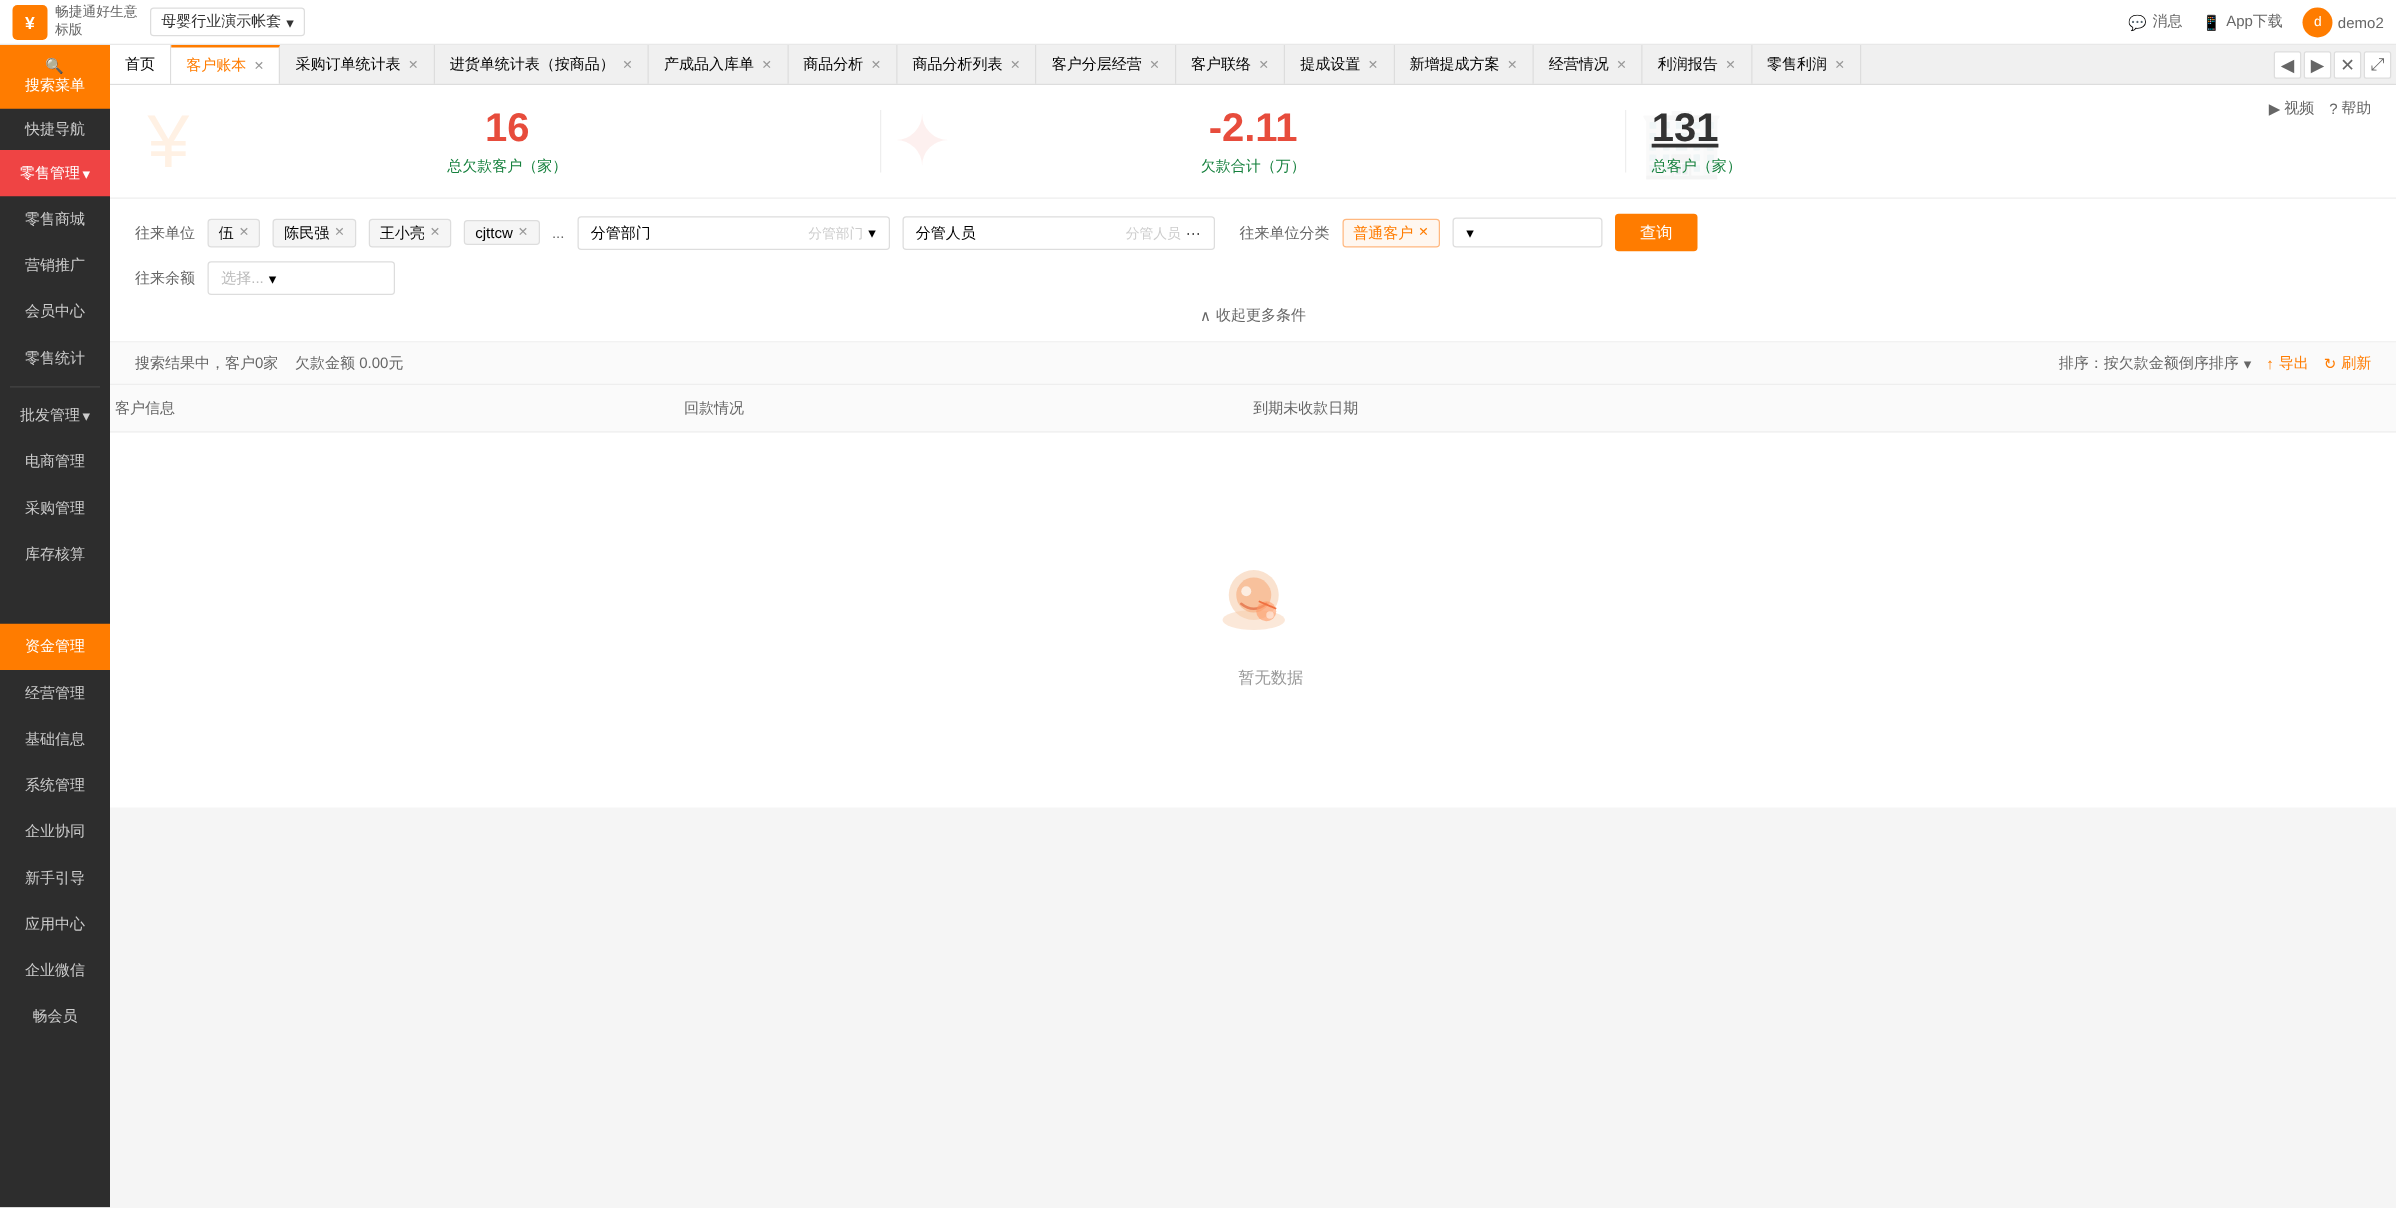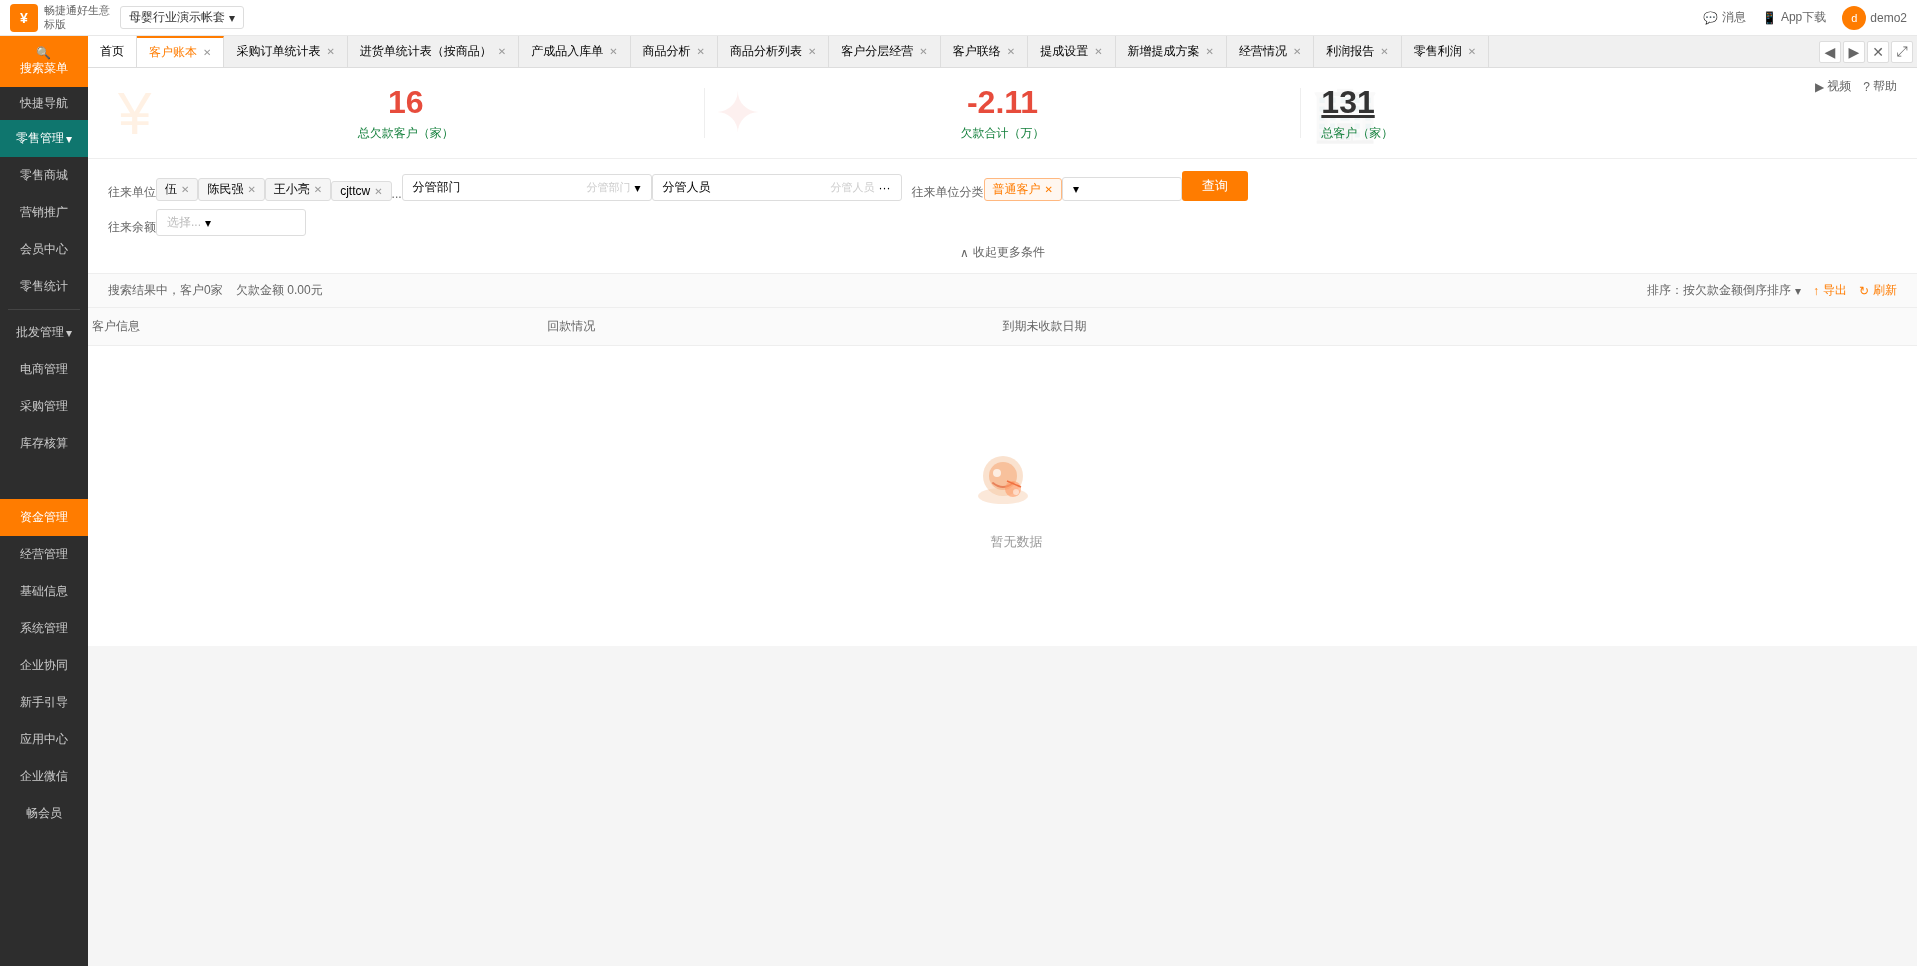--- a/index.html
+++ b/index.html
@@ -16,21 +16,21 @@
     .avatar { width: 24px; height: 24px; border-radius: 50%; background: #ff7c00; display: flex; align-items: center; justify-content: center; color: white; font-size: 11px; }
 
     
     .main-layout { display: flex; flex: 1; overflow: hidden; }
 
     
     .sidebar { width: 88px; background: #2d2d2d; display: flex; flex-direction: column; flex-shrink: 0; overflow-y: auto; }
     .sidebar-search { background: #ff7c00; padding: 10px 0; text-align: center; color: white; font-size: 12px; cursor: pointer; }
     .sidebar-nav { padding: 8px 0; text-align: center; color: #ccc; font-size: 12px; cursor: pointer; }
     .sidebar-item { padding: 10px 0; text-align: center; color: #ccc; font-size: 12px; cursor: pointer; position: relative; }
-    .sidebar-item.active { background: #0f766e; color: white; }
+    .sidebar-item.active { background: #ef4444; color: white; }
     .sidebar-divider { height: 1px; background: #444; margin: 4px 8px; }
     .sidebar-item-with-arrow { display: flex; align-items: center; justify-content: center; gap: 2px; }
 
     
     .tab-bar { background: #f0f0f0; height: 32px; display: flex; align-items: center; border-bottom: 1px solid #ddd; flex-shrink: 0; overflow: hidden; }
     .tab-item { display: flex; align-items: center; gap: 4px; padding: 0 12px; height: 32px; font-size: 12px; cursor: pointer; border-right: 1px solid #ddd; white-space: nowrap; flex-shrink: 0; }
     .tab-item.active { background: #fff; color: #ff7c00; border-top: 2px solid #ff7c00; }
     .tab-item.home { background: #fff; font-size: 12px; }
     .tab-close { color: #999; font-size: 10px; margin-left: 2px; }
     .tab-bar-actions { margin-left: auto; display: flex; align-items: center; gap: 2px; padding: 0 4px; flex-shrink: 0; }
@@ -44,21 +44,21 @@
     .stat-divider { width: 1px; background: #eee; height: 50px; }
     .stat-number { font-size: 32px; font-weight: bold; }
     .stat-number.red { color: #e74c3c; }
     .stat-number.dark { color: #333; text-decoration: underline; }
     .stat-label { font-size: 12px; color: #15803d; margin-top: 4px; }
     .stats-right-actions { position: absolute; right: 20px; top: 10px; display: flex; gap: 12px; font-size: 12px; color: #666; }
     .stats-right-actions span { cursor: pointer; display: flex; align-items: center; gap: 3px; }
 
     
     .filter-area { background: #fff; padding: 12px 20px; border-bottom: 1px solid #eee; }
-    .filter-row { display: flex; align-items: flex-end; margin-bottom: 8px; flex-wrap: wrap; }
+    .filter-row { display: flex; align-items: center; gap: 10px; margin-bottom: 8px; flex-wrap: wrap; }
     .filter-label { color: #666; font-size: 12px; white-space: nowrap; }
     .filter-tag { display: inline-flex; align-items: center; gap: 4px; padding: 2px 8px; background: #f5f5f5; border: 1px solid #ddd; border-radius: 3px; font-size: 12px; }
     .filter-tag .remove { color: #999; cursor: pointer; font-size: 10px; }
     .filter-more { color: #666; cursor: pointer; font-size: 12px; }
     .filter-select { display: inline-flex; align-items: center; gap: 4px; padding: 4px 10px; border: 1px solid #ddd; border-radius: 3px; min-width: 150px; font-size: 12px; cursor: pointer; background: #fff; }
     .filter-select-wide { min-width: 250px; }
     .filter-tag-orange { background: #fff7f0; border-color: #ffb880; color: #ff7c00; }
     .collapse-btn { display: flex; align-items: center; gap: 4px; color: #666; font-size: 12px; cursor: pointer; margin: 0 auto; }
 
     

